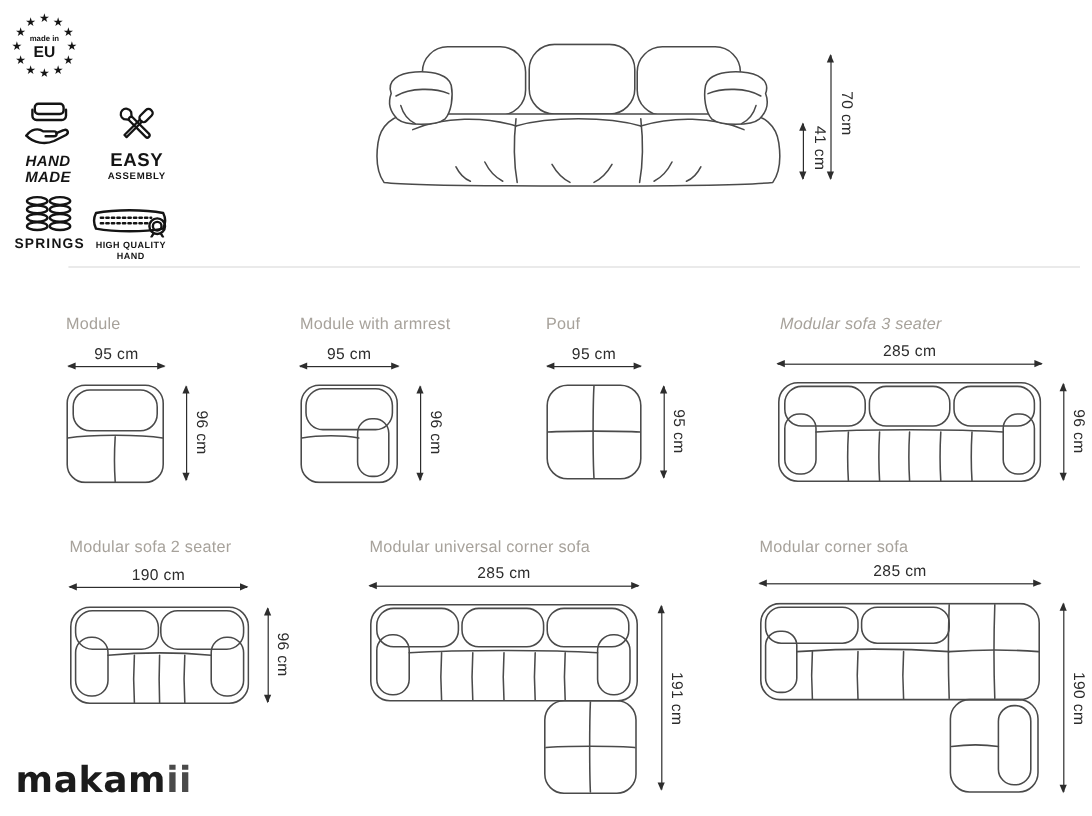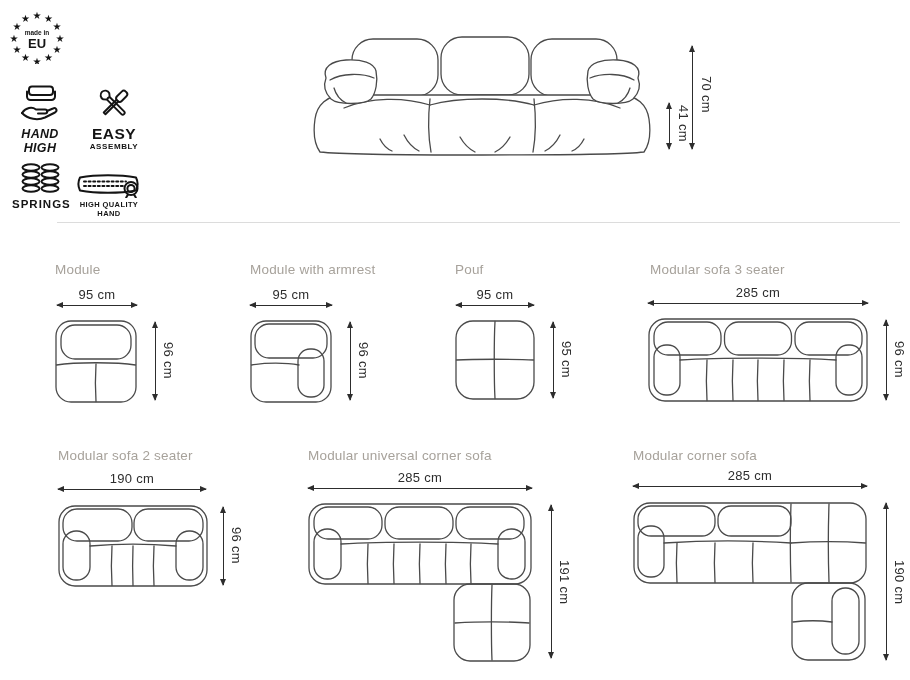--- a/index.html
+++ b/index.html
@@ -76,21 +76,21 @@
     <svg width="42" height="40" viewBox="0 0 42 40">
       <g class="ink">
         <rect x="10" y="2.5" width="24" height="8.5" rx="3"></rect>
         <path d="M8,7.5 v5 a3.5,3.5 0 0 0 3.5,3.5 h21 a3.5,3.5 0 0 0 3.5,-3.5 v-5"></path>
         <path d="M3,29 C7,23.5 13,22.5 17,25.5 L26,25.5 C29,25.5 29,29.5 26,29.5 H19"></path>
         <path d="M3,29 C9,35.5 19,36.5 26,33.5 L36,28.5 C39,26.5 37,23 34,24.5 L28,27"></path>
       </g>
     </svg>
     <div class="b-caption cap-md">
       <div>HAND</div>
-      <div>HIGH</div>
+      <div>MADE</div>
     </div>
   </div>
 
   <div class="badge" style="left:84px;top:85px;width:60px;">
     <svg width="38" height="38" viewBox="0 0 40 40">
       <g class="ink">
         <g transform="rotate(45 20 20)">
           <rect x="16.5" y="2" width="7" height="13" rx="3"></rect>
           <path d="M18.7,15 v19 h2.6 v-19"></path>
         </g>
@@ -220,21 +220,21 @@
         <rect x="1" y="1" width="78" height="78" rx="17"></rect>
         <path d="M40,1.5 C39,18 39,62 40,78.5"></path>
         <path d="M1.5,40 C18,39 62,39 78.5,40"></path>
       </g>
     </svg>
     <div class="arrow-v" style="left:98px;top:60px;height:76px;"></div>
     <span class="dim-vert" style="left:104px;top:79px;">95 cm</span>
   </div>
 
   <div class="diagram" style="left:648px;top:262px;width:260px;height:160px;">
-    <div class="d-label" style="left:2px;top:0;">Modular sofa 3 seater</div>
+    <div class="d-label" style="left:2px;top:0;font-style:italic;">Modular sofa 3 seater</div>
     <div class="measure-h" style="left:0;top:23px;width:220px;">
       <span class="dim-text">285 cm</span>
       <div class="arrow-h"></div>
     </div>
     <svg style="left:0;top:56px;" width="220" height="84" viewBox="0 0 220 84">
       <g class="art">
         <rect x="1" y="1" width="218" height="82" rx="16"></rect>
         <rect x="6" y="4" width="67" height="33" rx="14"></rect>
         <rect x="76.5" y="4" width="67" height="33" rx="14"></rect>
         <rect x="147" y="4" width="67" height="33" rx="14"></rect>
@@ -325,14 +325,15 @@
         <path d="M120,41 C119.2,54 119.2,68 120,80.5"></path>
         <rect x="159" y="81" width="73" height="77" rx="16"></rect>
         <rect x="199" y="86" width="27" height="66" rx="13"></rect>
         <path d="M160,120 C172,118.5 188,118.5 199,120"></path>
       </g>
     </svg>
     <div class="arrow-v" style="left:253px;top:55px;height:157px;"></div>
     <span class="dim-vert" style="left:259px;top:112px;">190 cm</span>
   </div>
 
+  <div id="brand-logo"><span>makam</span><span class="ii">ii</span></div>
 
 </div>
 
 </body></html>

